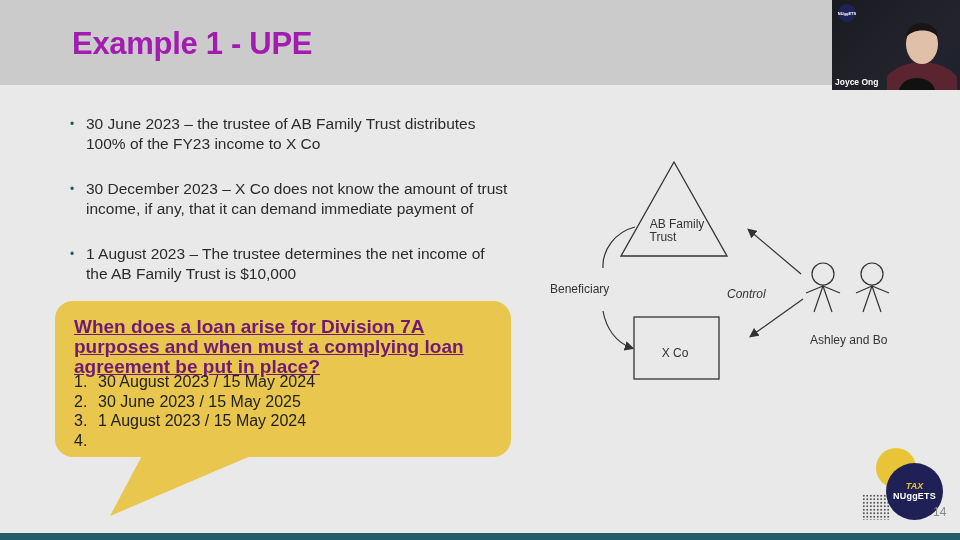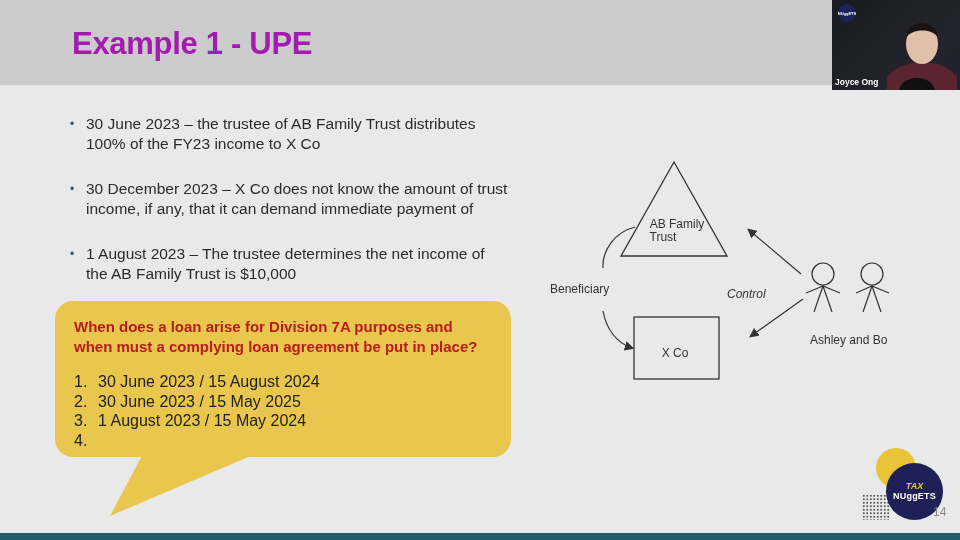--- a/index.html
+++ b/index.html
@@ -4,21 +4,21 @@
 <style>
   html, body { margin:0; padding:0; }
   body { width:960px; height:540px; overflow:hidden; position:relative; background:#e9e9e9; font-family:"Liberation Sans", sans-serif; }
   .header { position:absolute; left:0; top:0; width:960px; height:85px; background:#cbcbcb; }
   .title { position:absolute; left:72px; top:26px; font-size:31px; font-weight:bold; color:#a21caf; font-family:"Liberation Sans", sans-serif; letter-spacing:-0.3px; }
   .bullets { position:absolute; left:70px; top:114px; width:440px; }
   .bullet { position:relative; padding-left:16px; font-size:15.5px; line-height:20px; color:#2b2b2b; margin-bottom:25px; }
   .bullet .dot { position:absolute; left:0; top:0; color:#235c6b; font-size:12px; }
   .callout { position:absolute; left:55px; top:301px; width:456px; height:156px; background:#e9c64e; border-radius:18px; }
   .tail { position:absolute; left:0; top:0; }
-  .q { position:absolute; left:74px; top:317px; font-size:15px; font-weight:bold; line-height:20px; color:#b91c1c; width:420px; }
+  .q { position:absolute; left:74px; top:317px; font-size:19px; font-weight:bold; line-height:20px; color:#701a75; width:420px;text-decoration:underline; }
   .opts { position:absolute; left:74px; top:372px; font-size:16px; line-height:19.5px; color:#222; }
   .opt { display:flex; }
   .opt .n { width:24px; }
   .diagram { position:absolute; left:540px; top:150px; width:380px; height:240px; }
   .diagram text { font-family:"Liberation Sans", sans-serif; fill:#333; }
   .video { position:absolute; left:832px; top:0; width:160px; height:90px; background:linear-gradient(135deg,#1a1a22 0%,#23232c 55%,#1c2230 100%); overflow:hidden; }
   .video .person { position:absolute; left:55px; top:10px; width:70px; height:80px; }
   .video .name { position:absolute; left:3px; top:77px; font-size:8.5px; color:#fff; font-weight:bold; }
   .video .mini-logo { position:absolute; left:6px; top:4px; width:18px; height:18px; border-radius:50%; background:#1f2257; color:#fff; font-size:4px; display:flex; align-items:center; justify-content:center; font-weight:bold; }
   .footer-bar { position:absolute; left:0; top:533px; width:960px; height:7px; background:#235c6b; }
@@ -42,21 +42,21 @@
 </div>
 
 <svg class="tail" width="960" height="540" style="position:absolute;left:0;top:0;pointer-events:none;">
   <polygon points="145,450 265,450 110,516" fill="#e9c64e"></polygon>
 </svg>
 <div class="callout"></div>
 <div class="q">When does a loan arise for Division 7A purposes and when must a complying loan agreement be put in place?</div>
 <div class="opts">
   <div class="opt">
       <span class="n">1.</span>
-      <span>30 June 2023 / 15 August 2024</span>
+      <span>30 August 2023 / 15 May 2024</span>
     </div>
   <div class="opt">
       <span class="n">2.</span>
       <span>30 June 2023 / 15 May 2025</span>
     </div>
   <div class="opt">
       <span class="n">3.</span>
       <span>1 August 2023 / 15 May 2024</span>
     </div>
   <div class="opt">

